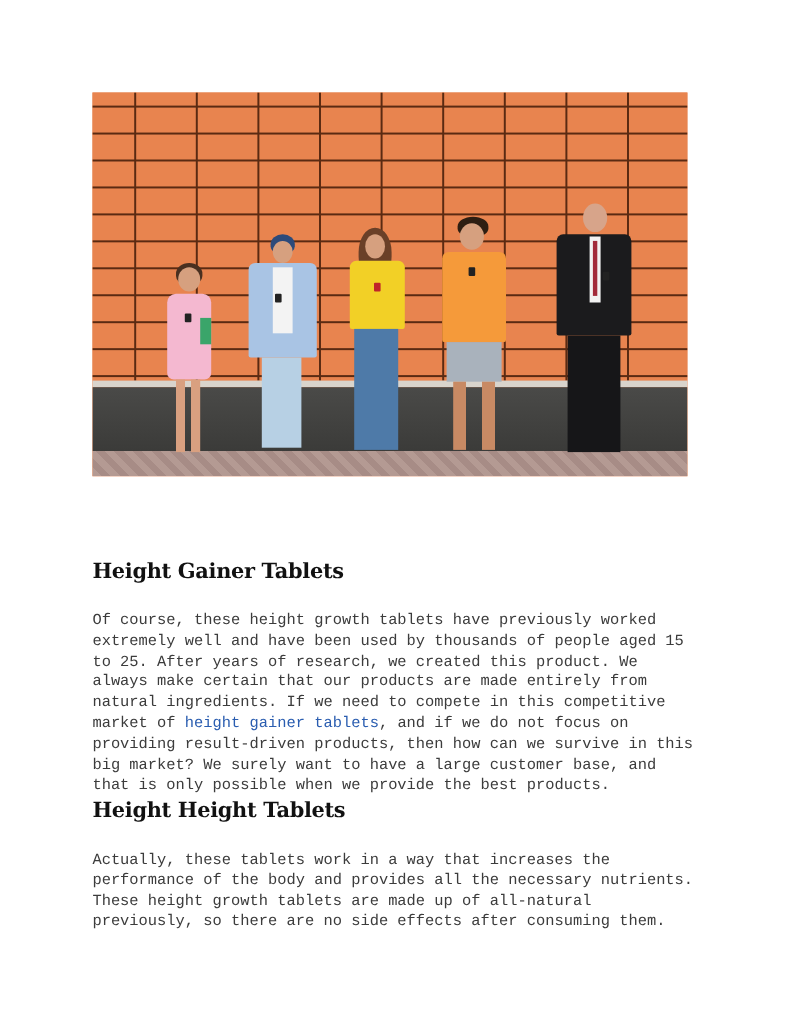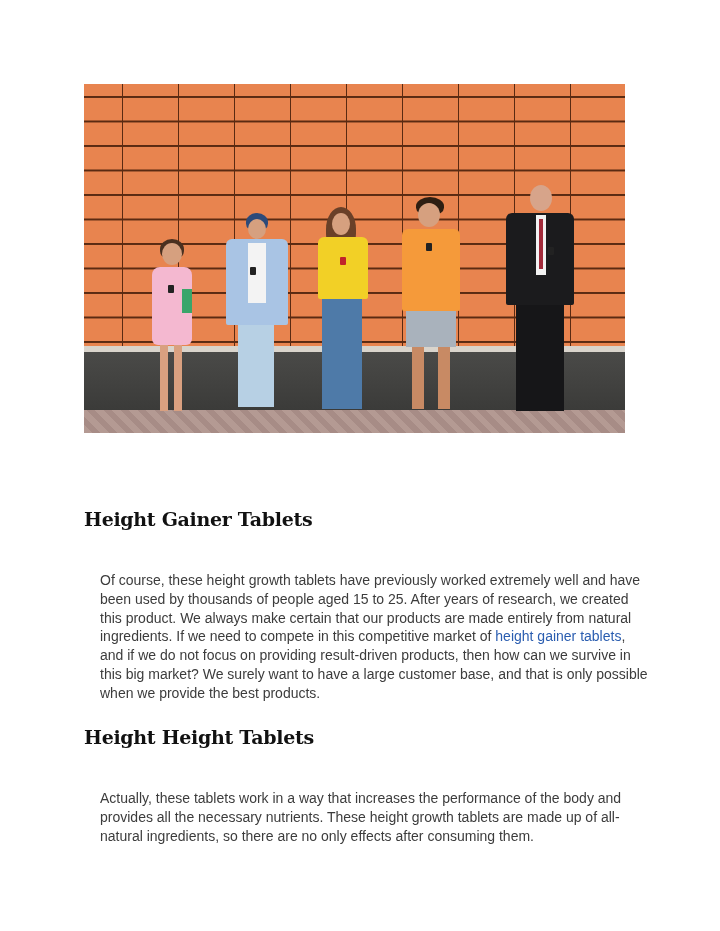--- a/index.html
+++ b/index.html
@@ -26,22 +26,22 @@
   .torso { position: absolute; border-radius: 6px 6px 2px 2px; }
   .legs { position: absolute; }
   .phone { position: absolute; width: 6px; height: 8px; background: #222; border-radius: 1px; }
 
   h2 {
     position: absolute; left: 84px; margin: 0;
     font-family: "DejaVu Serif", "Liberation Serif", serif; font-weight: bold;
     font-size: 19px; color: #111; letter-spacing: -0.3px;
   }
   .para {
-    position: absolute; left: 84px; width: 552px; margin: 16px;
-    font-size: 14px; line-height: 18.8px; color: #3c3c3c;
+    position: absolute; left: 84px; width: 552px; margin: 0;
+    font-size: 14px; line-height: 18.8px; color: #3c3c3c; font-family: Liberation Mono, monospace;
   }
   .para a { color: #2a5db0; text-decoration: none; }
 </style>
 </head>
 <body>
 
 <div class="hero" title="Five people of different ages leaning against an orange tiled wall, looking at their phones">
   <div class="wall"></div>
   <div class="ledge"></div>
   <div class="base"></div>
@@ -91,13 +91,13 @@
     <div class="legs" style="left:14px;top:120px;width:48px;height:106px;background:#161618;"></div>
   </div>
 </div>
 
 <h2 style="top:508px;">Height Gainer Tablets</h2>
 <p class="para" style="top:555px;">
   <span>Of course, these height growth tablets have previously worked extremely well and have been used by thousands of people aged 15 to 25. After years of research, we created this product. We always make certain that our products are made entirely from natural ingredients. If we need to compete in this competitive market of </span><a href="#">height gainer tablets</a><span>, and if we do not focus on providing result-driven products, then how can we survive in this big market? We surely want to have a large customer base, and that is only possible when we provide the best products.</span>
 </p>
 
 <h2 style="top:726px;">Height Height Tablets</h2>
-<p class="para" style="top:773px;">Actually, these tablets work in a way that increases the performance of the body and provides all the necessary nutrients. These height growth tablets are made up of all-natural ingredients, so there are no only effects after consuming them.</p>
+<p class="para" style="top:773px;">Actually, these tablets work in a way that increases the performance of the body and provides all the necessary nutrients. These height growth tablets are made up of all-natural previously, so there are no side effects after consuming them.</p>
 
 </body></html>

